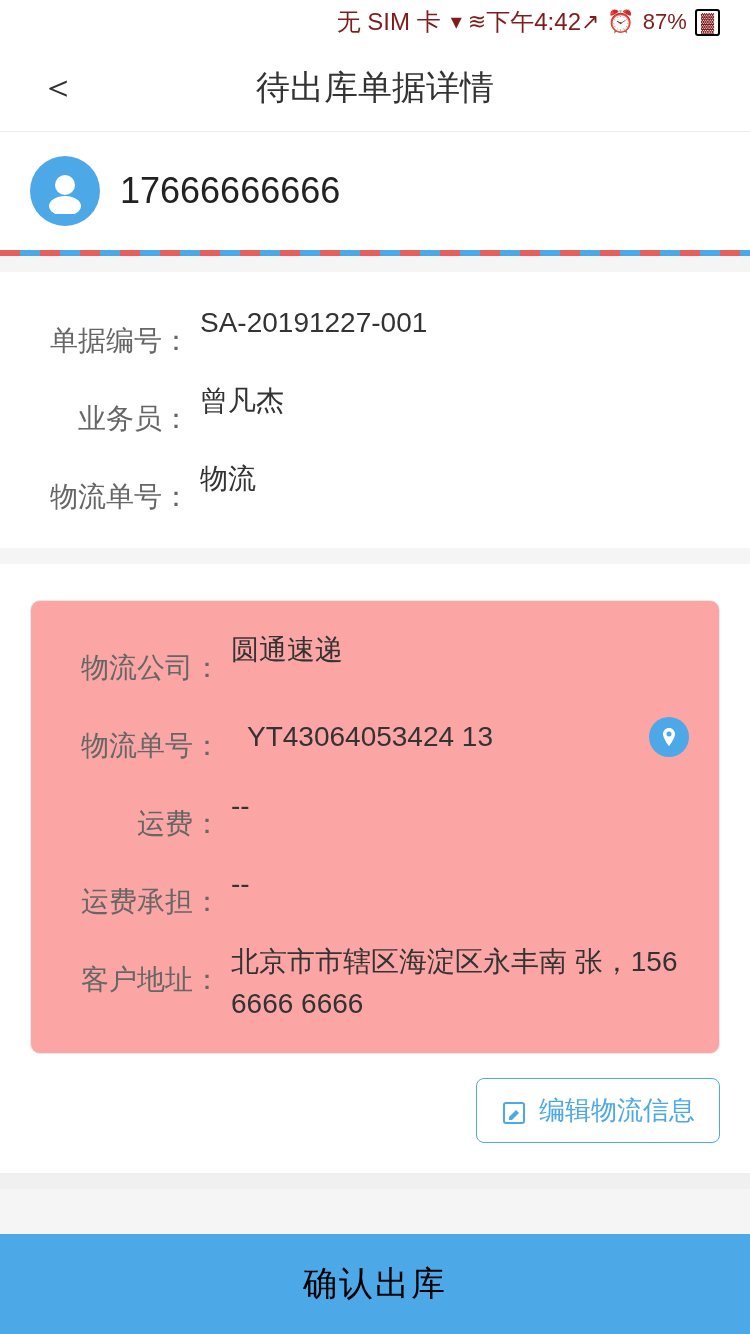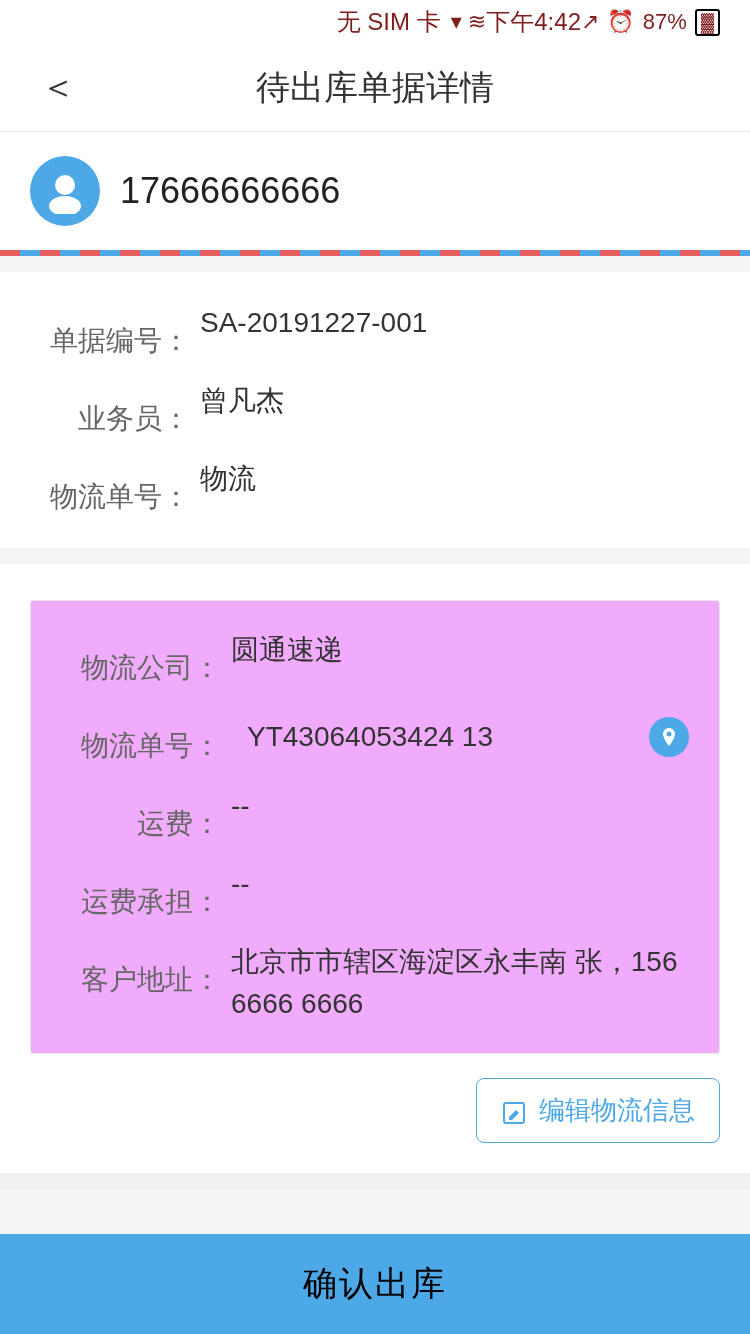--- a/index.html
+++ b/index.html
@@ -111,22 +111,22 @@
       margin-top: 18px;
     }
     .info-value {
       color: #333;
       margin-left: 10px;
       flex: 1;
     }
 
     
     .logistics-card {
-      background: #f0abfc;
-      border-radius: 3px;
+      background: #fca5a5;
+      border-radius: 10px;
       border: 1px solid #e8e8e8;
       padding: 28px 30px;
       margin-top: 16px;
     }
 
     .tracking-row {
       display: flex;
       align-items: center;
       gap: 16px;
     }

